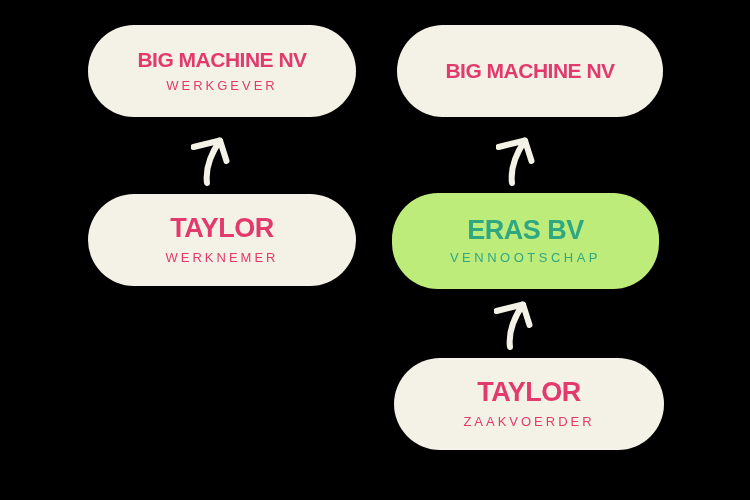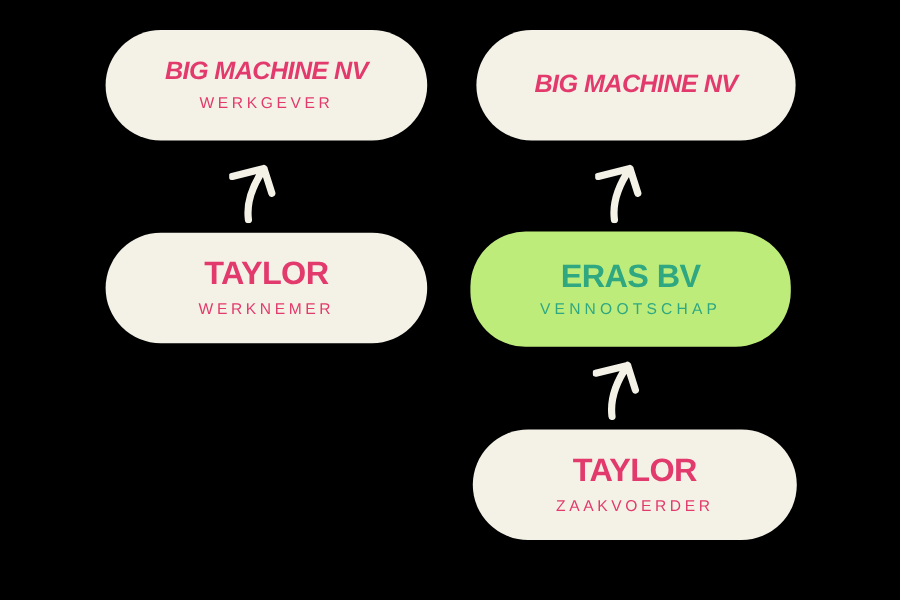--- a/index.html
+++ b/index.html
@@ -28,21 +28,21 @@
   .node.cream { background: var(--box-cream, #F4F2E6); }
   .node.green { background: var(--box-green, #BEEC7B); }
 
   .node-title {
     font-weight: 700;
     color: var(--text-pink, #E23A6D);
     letter-spacing: -0.5px;
     line-height: 1.1;
     white-space: nowrap;
   }
-  .t-sm .node-title { font-size: 21px; font-style: italic; }
+  .t-sm .node-title { font-size: 21px; }
   .t-lg .node-title { font-size: 27px; }
 
   .node-subtitle {
     margin-top: 7px;
     font-size: 13px;
     font-weight: 400;
     letter-spacing: 3px;
     color: var(--text-pink, #E23A6D);
     white-space: nowrap;
     line-height: 1.15;

